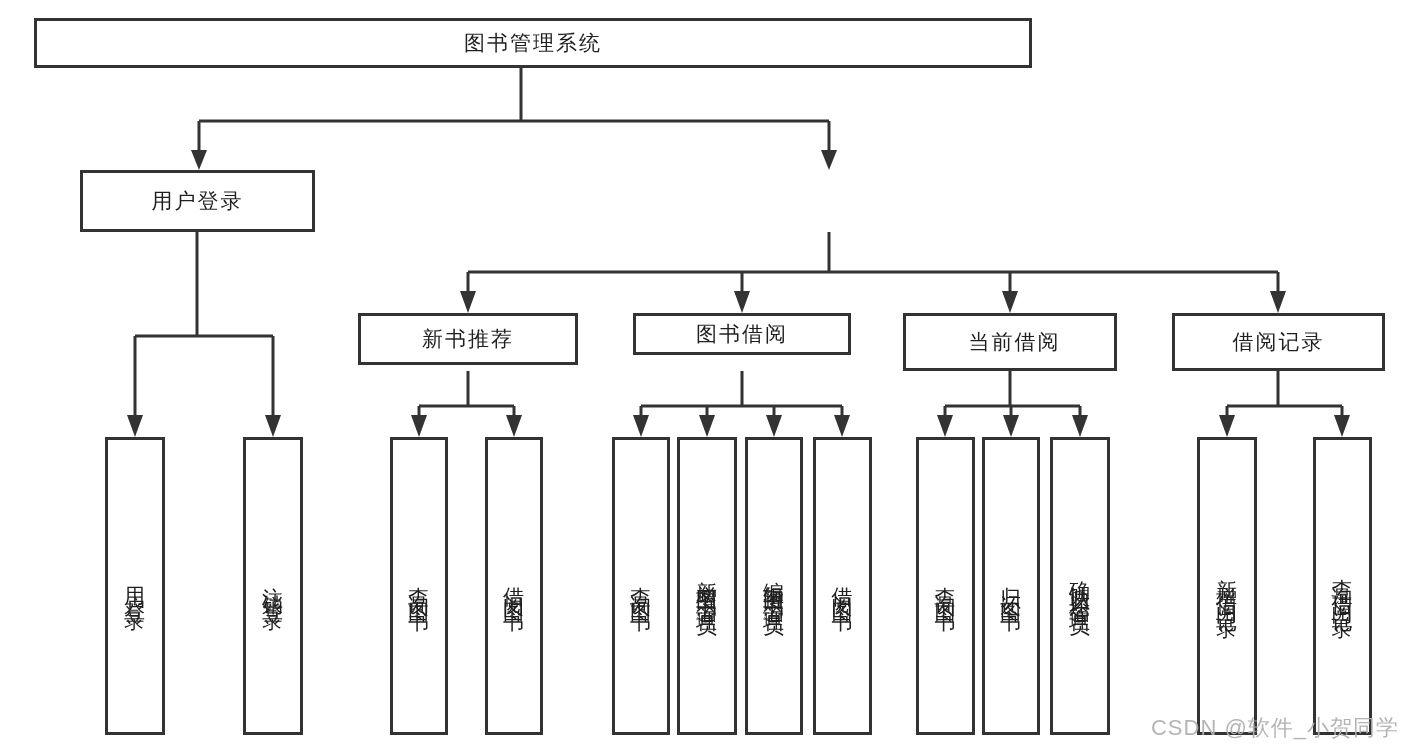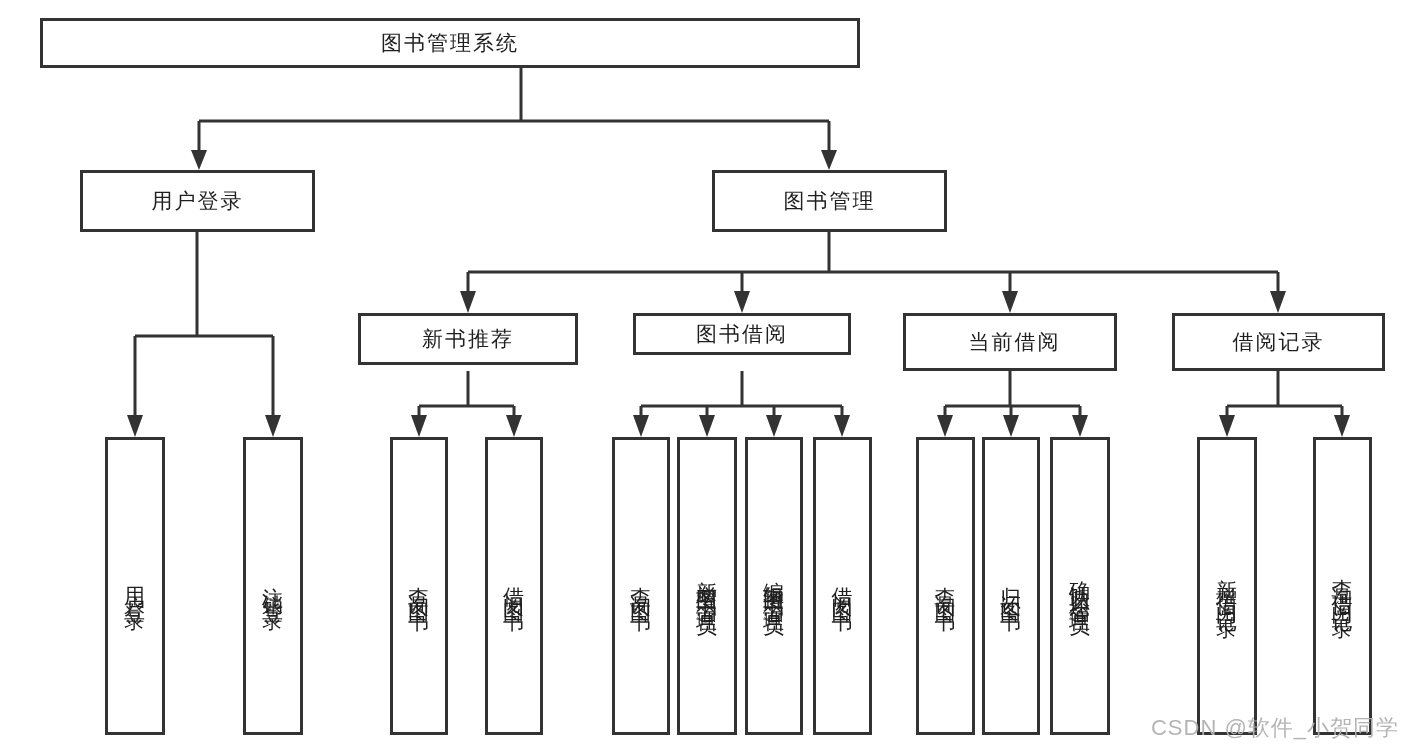--- a/index.html
+++ b/index.html
@@ -103,24 +103,23 @@
       <polygon points="766,415 782,415 774,437"></polygon>
       <polygon points="834,415 850,415 842,437"></polygon>
       <polygon points="937,415 953,415 945,437"></polygon>
       <polygon points="1003,415 1019,415 1011,437"></polygon>
       <polygon points="1072,415 1088,415 1080,437"></polygon>
       <polygon points="1219,415 1235,415 1227,437"></polygon>
       <polygon points="1334,415 1350,415 1342,437"></polygon>
     </g>
   </svg>
 
-  <div class="node h-node" style="left:40px; top:18px; width:820px; height:50px;">图书管理系统</div>
+  <div class="node h-node" style="left:34px; top:18px; width:998px; height:50px;">图书管理系统</div>
 
   <div class="node h-node" style="left:80px; top:170px; width:235px; height:62px;">用户登录</div>
-  <div class="node h-node" style="left:712px; top:170px; width:235px; height:62px;">图书管理</div>
 
   <div class="node h-node" style="left:358px; top:313px; width:220px; height:52px;">新书推荐</div>
   <div class="node h-node" style="left:633px; top:313px; width:218px; height:42px;">图书借阅</div>
   <div class="node h-node" style="left:903px; top:313px; width:214px; height:58px;padding-left:9px;">当前借阅</div>
   <div class="node h-node" style="left:1172px; top:313px; width:213px; height:58px;">借阅记录</div>
 
   <div class="node v-node" style="left:105px; width:60px;">
     <span class="vtext">用户登录</span>
   </div>
   <div class="node v-node" style="left:243px; width:60px;">

